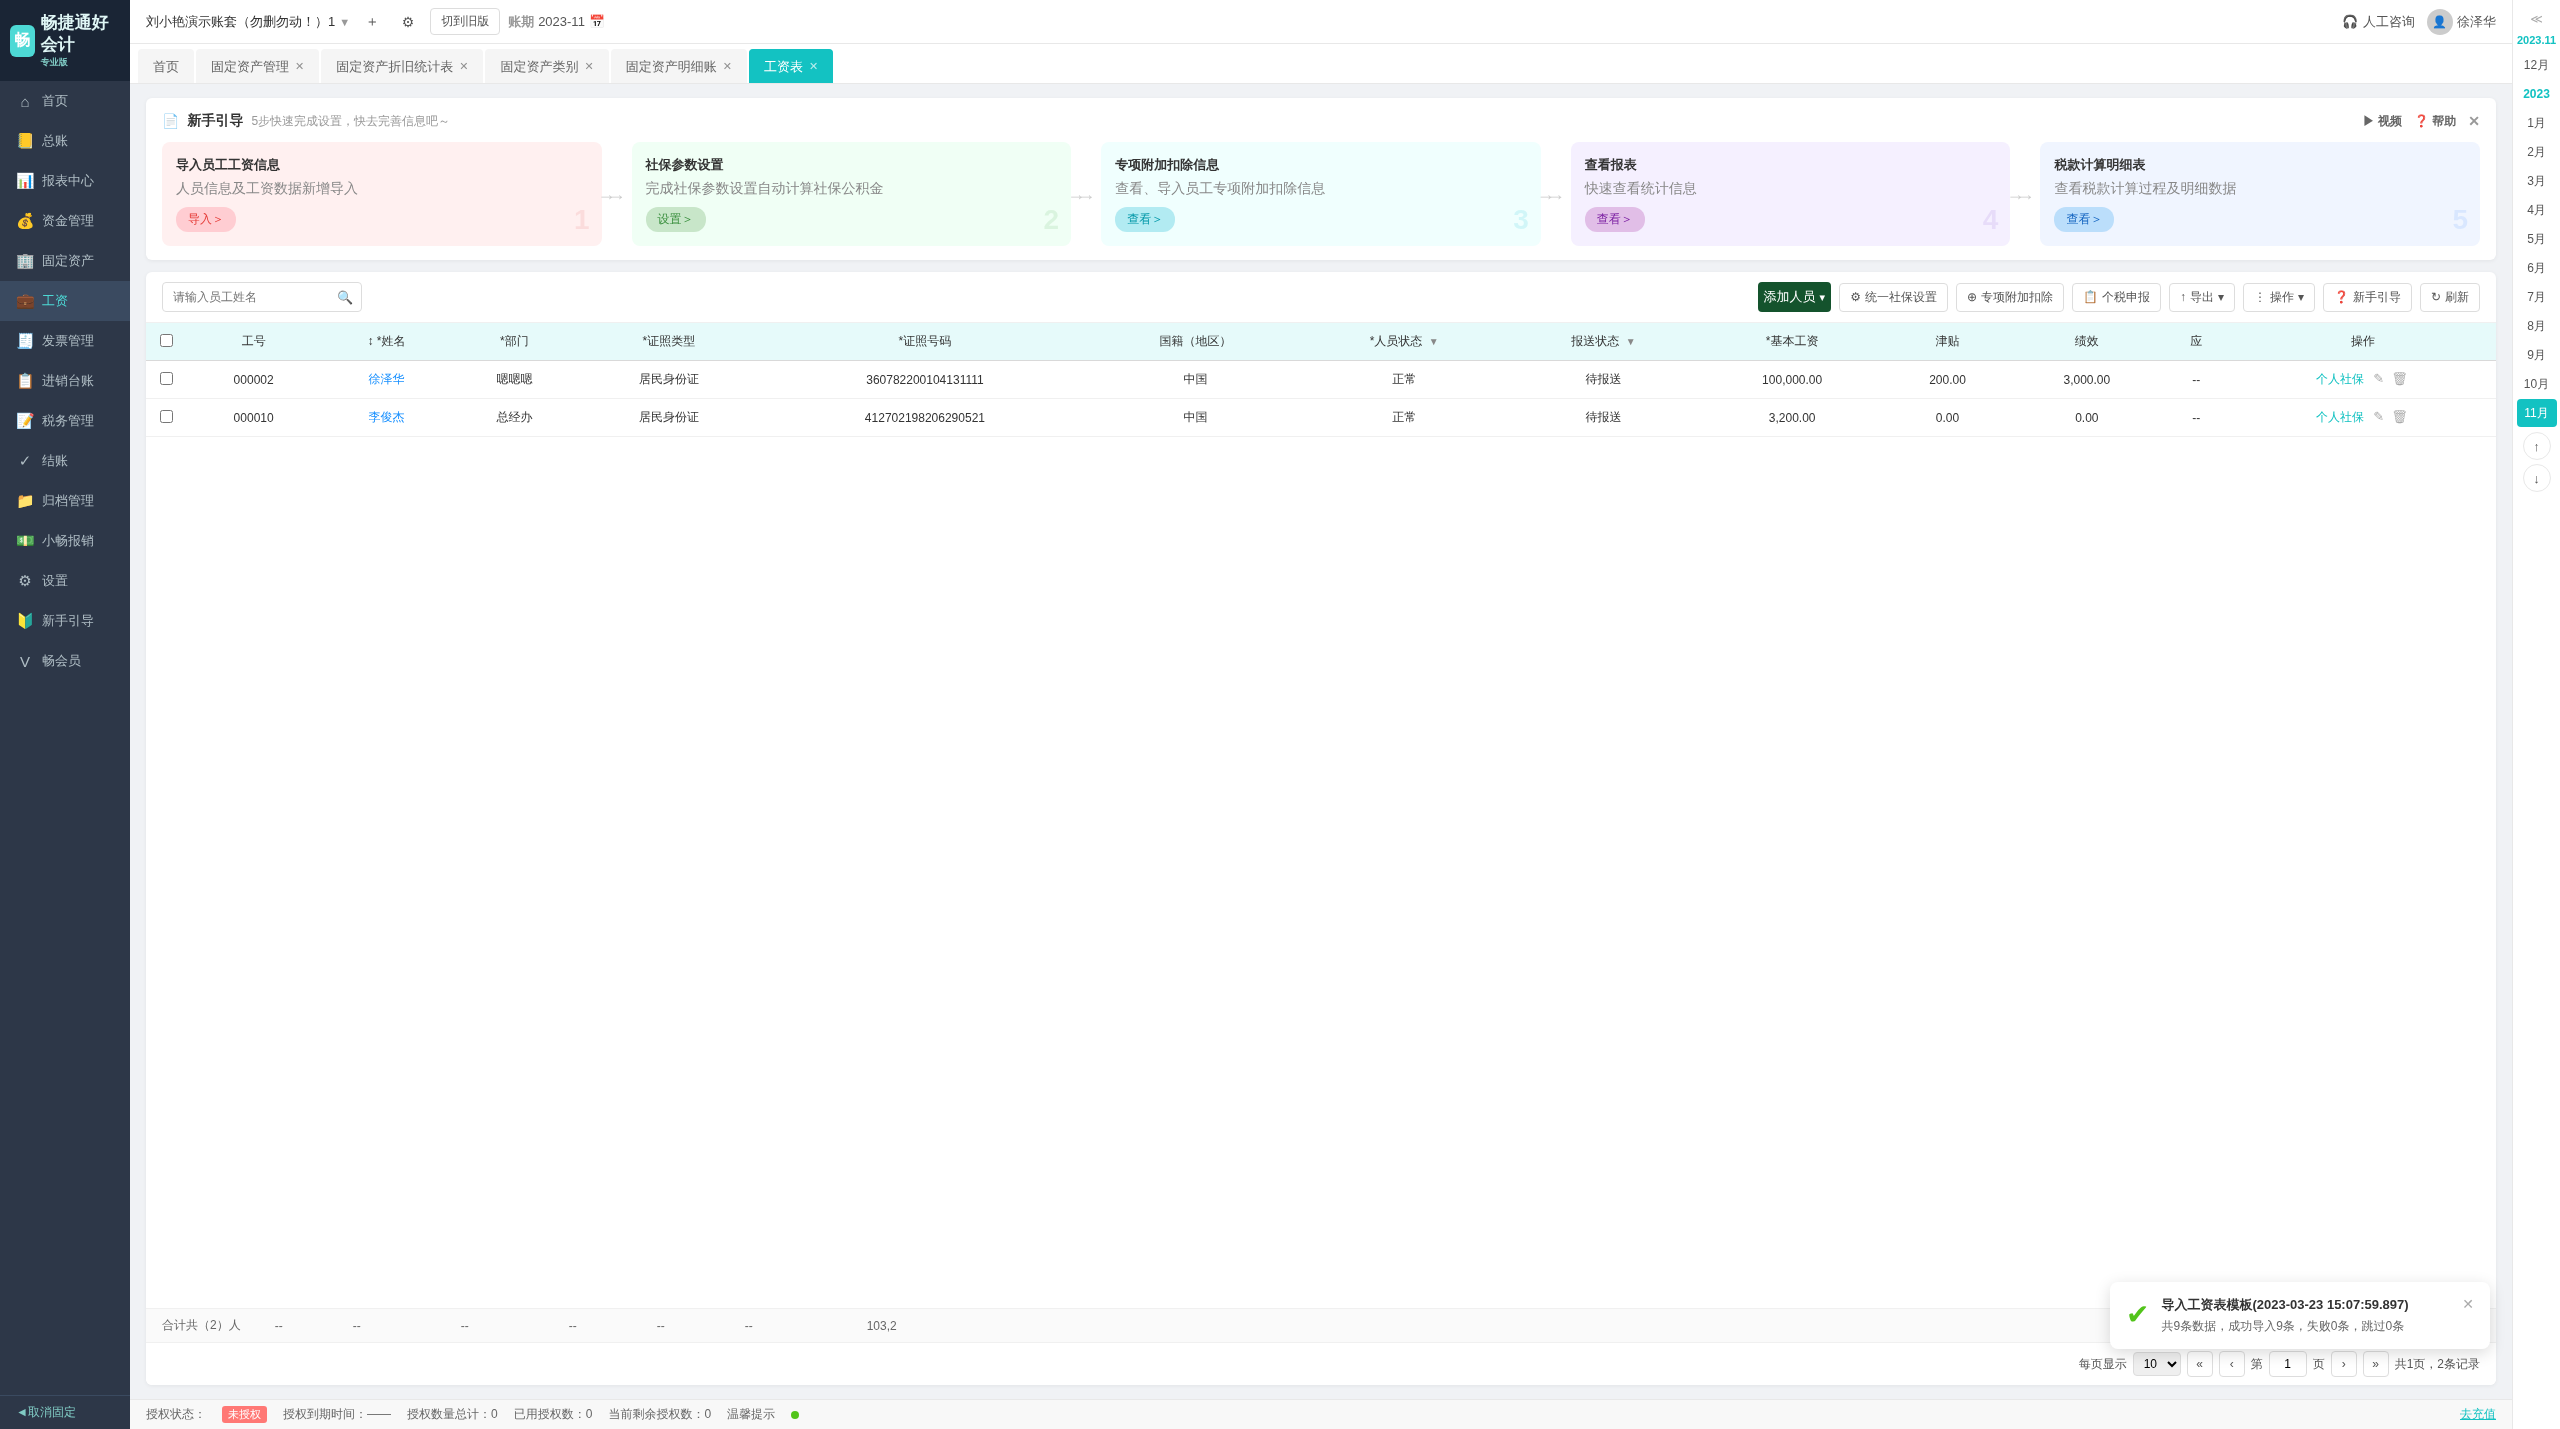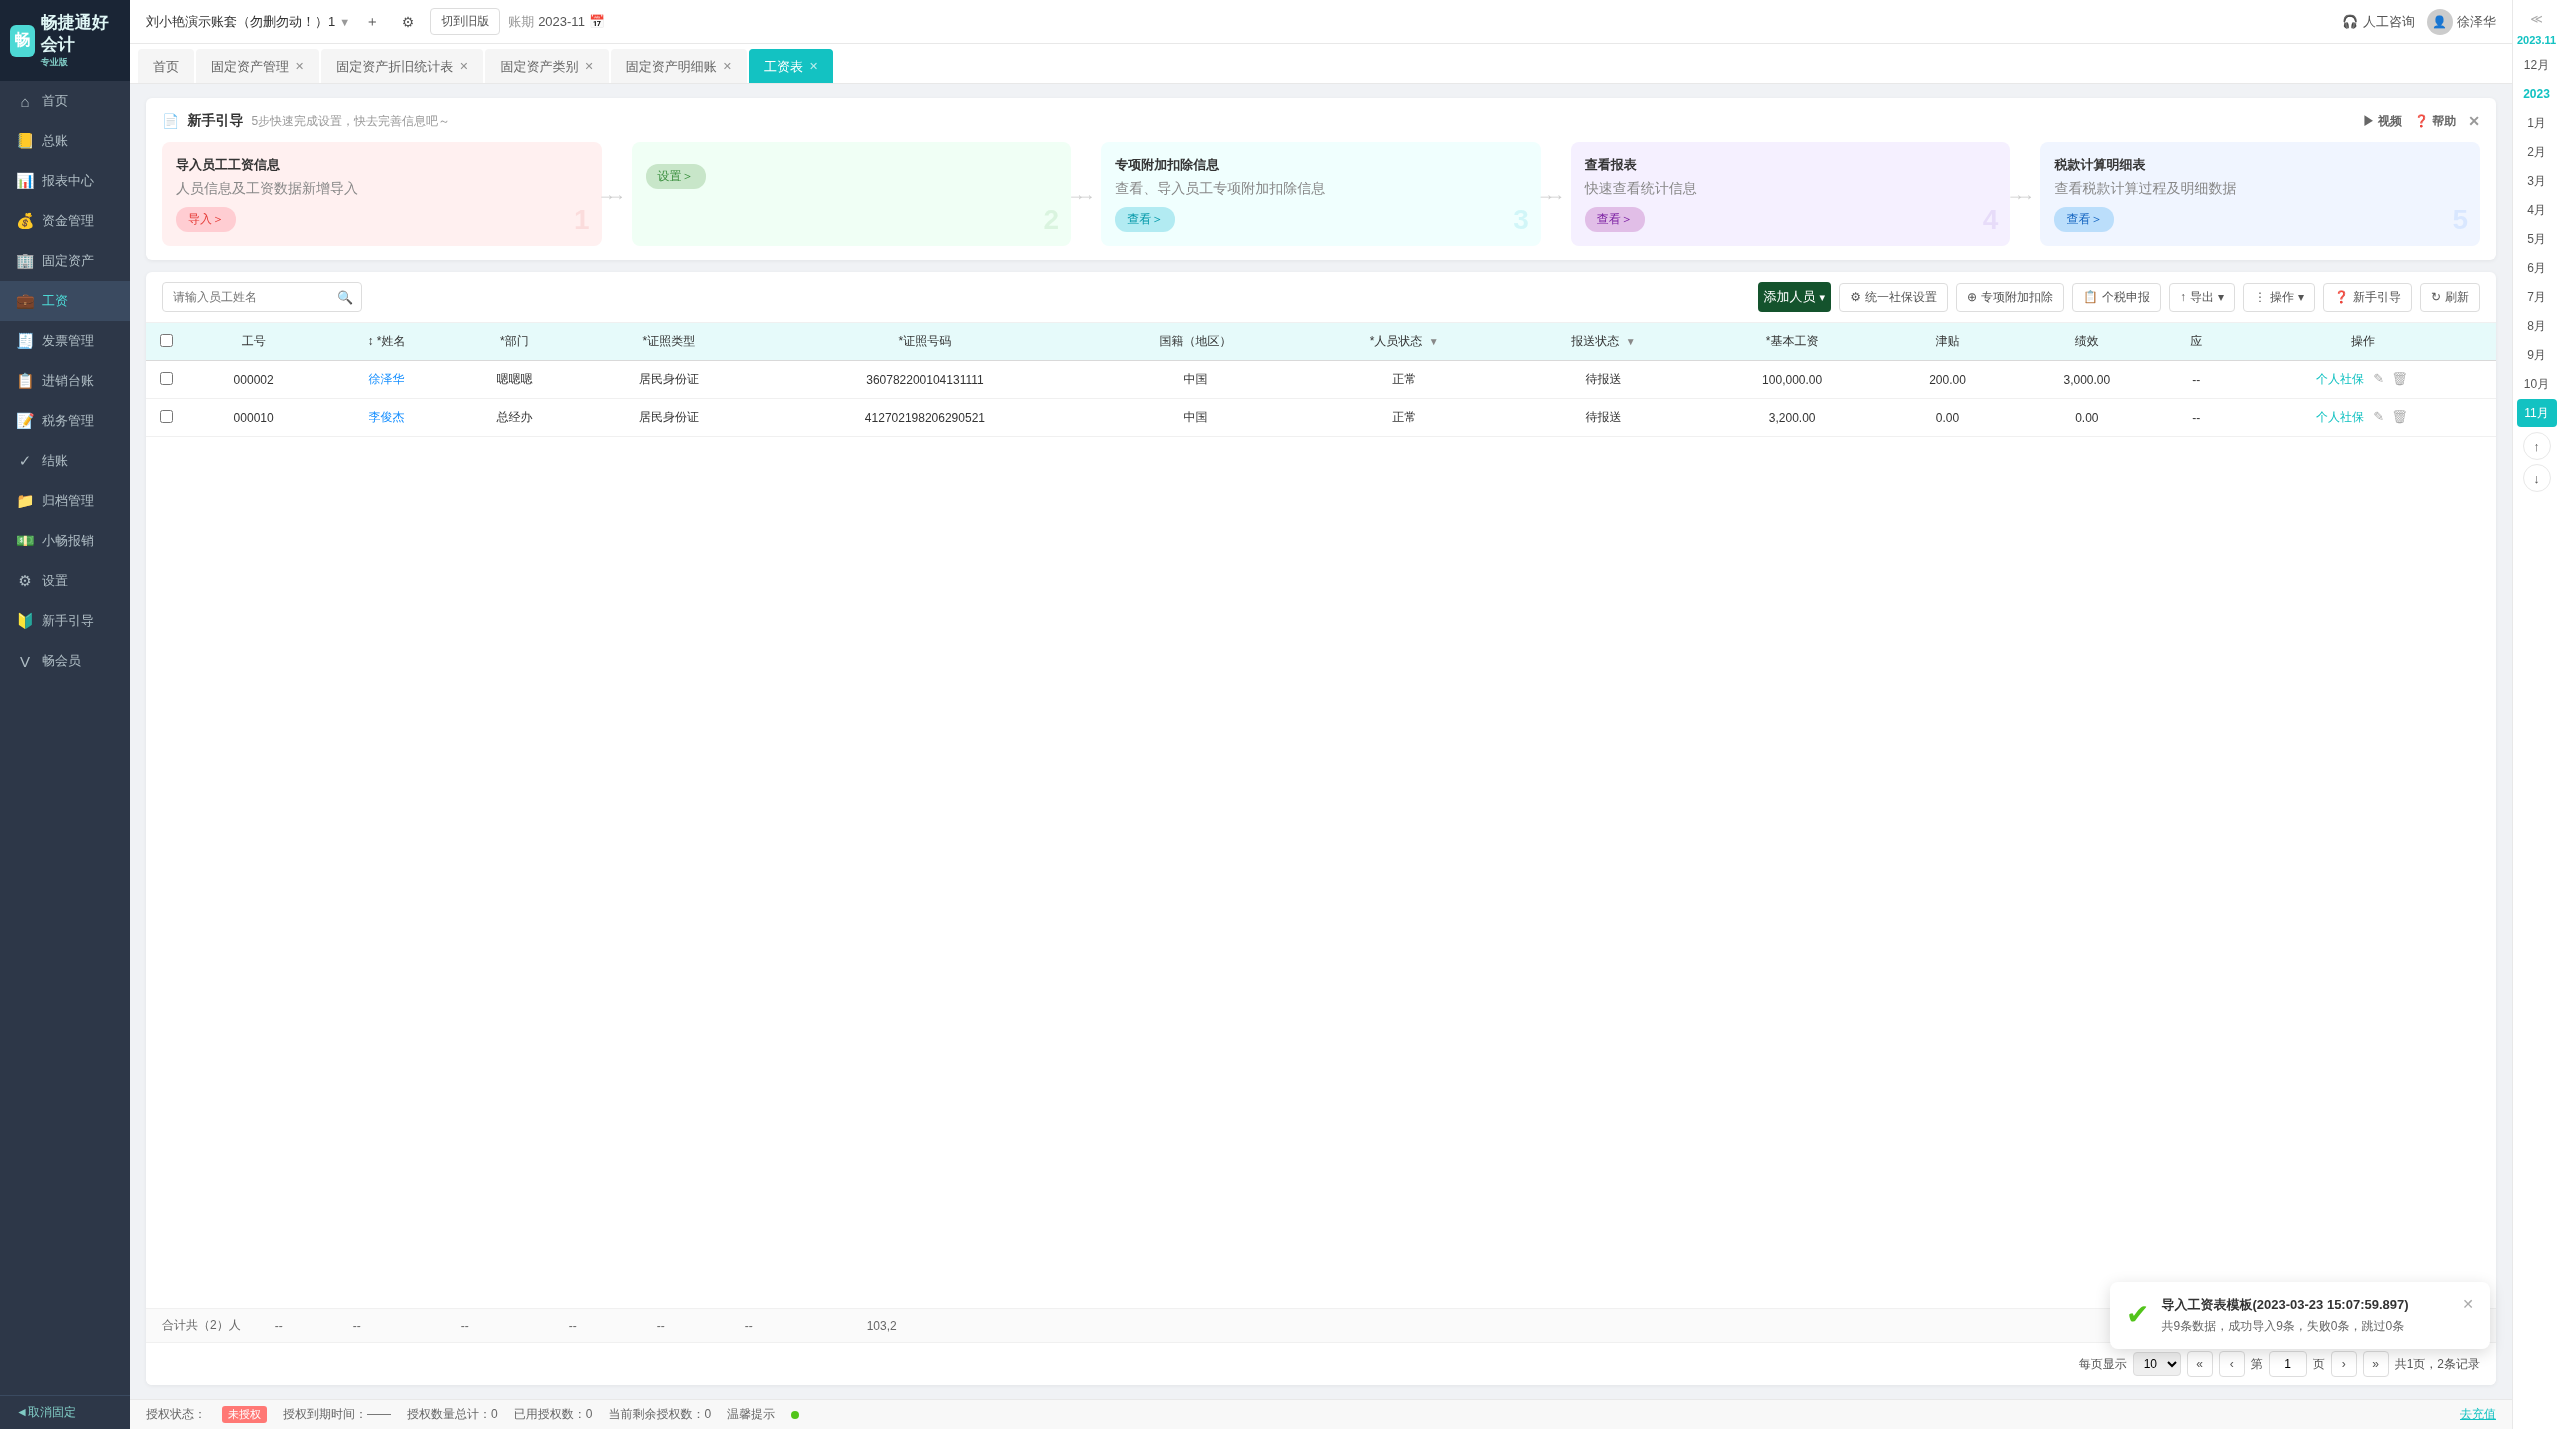--- a/index.html
+++ b/index.html
@@ -75,21 +75,21 @@
     }
     .topbar-switch-btn {
       background: #fff; border: 1px solid #ddd;
       padding: 4px 10px; border-radius: 4px;
       font-size: 12px; cursor: pointer; color: #555;
     }
     .topbar-period {
       display: flex; align-items: center; gap: 4px;
       font-size: 13px; color: #555;
     }
-    .topbar-period-label { color: #999; }
+    .topbar-period-label { color: #999; font-weight: bold; }
     .topbar-right { margin-left: auto; display: flex; align-items: center; gap: 12px; }
     .topbar-service { display: flex; align-items: center; gap: 4px; color: #555; cursor: pointer; }
     .topbar-user { display: flex; align-items: center; gap: 4px; color: #555; cursor: pointer; }
     .topbar-avatar { width: 26px; height: 26px; border-radius: 50%; background: #ccc; display: flex; align-items: center; justify-content: center; font-size: 12px; color: #fff; }
 
     
     .tabs-bar {
       height: 40px;
       background: #fff;
       border-bottom: 1px solid #e8e8e8;
@@ -448,20 +448,24 @@
           <div class="guide-step pink">
     <div>
       <div class="guide-step-title">导入员工工资信息</div>
       <div class="guide-step-desc">人员信息及工资数据新增导入</div>
     </div>
     <button class="guide-step-btn">导入＞</button>
     <span class="guide-step-num">1</span>
   </div>
           <div class="guide-arrows">→</div>
           <div class="guide-step green">
+    <div>
+      <div class="guide-step-title">社保参数设置</div>
+      <div class="guide-step-desc">完成社保参数设置自动计算社保公积金</div>
+    </div>
     <button class="guide-step-btn">设置＞</button>
     <span class="guide-step-num">2</span>
   </div>
           <div class="guide-arrows">→</div>
           <div class="guide-step teal">
     <div>
       <div class="guide-step-title">专项附加扣除信息</div>
       <div class="guide-step-desc">查看、导入员工专项附加扣除信息</div>
     </div>
     <button class="guide-step-btn">查看＞</button>

